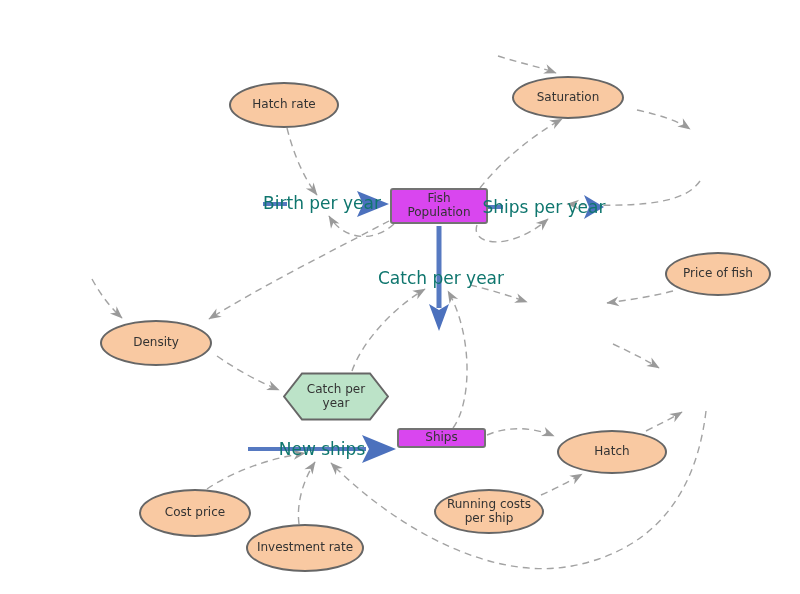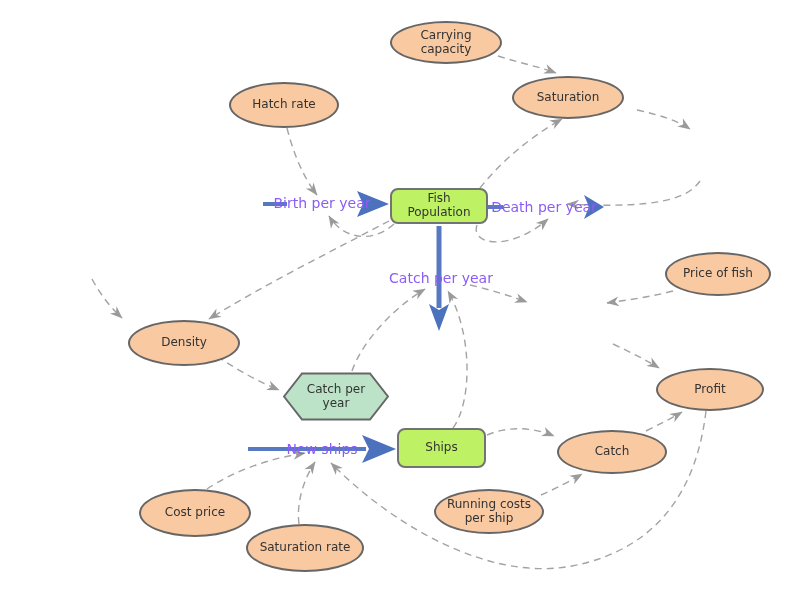--- a/index.html
+++ b/index.html
@@ -14,29 +14,29 @@
   .flow-head{fill:#4c71bd;stroke:none;}
   .node{
     position:absolute;display:flex;align-items:center;justify-content:center;
     text-align:center;font-size:12px;color:#333333;line-height:1.15;
     box-sizing:border-box;
   }
   .ellipse{
     background:#f9c9a2;border:2px solid #666666;border-radius:50%;
   }
   .stock{
-    background:#bef264;border:2px solid #737373;border-radius:8px;
+    background:#d946ef;border:2px solid #737373;border-radius:3px;
   }
   .hex{background:transparent;}
   .hex svg{position:absolute;left:0;top:0;}
   .hex .nlabel{position:relative;z-index:2;}
   .nlabel{padding:0 4px;}
   .flow-label{
     position:absolute;transform:translate(-50%,-50%);white-space:nowrap;
-    color:#8b5cf6;font-size:14px;z-index:5;
+    color:#0f766e;font-size:17px;z-index:5;
   }
 </style>
 </head>
 <body>
 
 <div id="canvas">
 
   <svg id="edge-layer" width="800" height="594" viewBox="0 0 800 594" xmlns="http://www.w3.org/2000/svg">
     <defs>
       <marker id="ah" viewBox="0 0 10 8" refX="9" refY="4" markerWidth="10" markerHeight="8" orient="auto-start-reverse">
@@ -69,76 +69,70 @@
     <path class="flow-line" stroke-width="4" d="M 263,204 L 287,204"></path>
     <polygon class="flow-head" points="357,191 389,204 357,217 363,204"></polygon>
     <path class="flow-line" stroke-width="4" d="M 488,207 L 503,207"></path>
     <polygon class="flow-head" points="584,195 604,207 584,219 589,207"></polygon>
     <path class="flow-line" stroke-width="5" d="M 439,226 L 439,308"></path>
     <polygon class="flow-head" points="429,304 439,310 449,304 439,331"></polygon>
     <path class="flow-line" stroke-width="4" d="M 248,449 L 366,449"></path>
     <polygon class="flow-head" points="362,435 396,449 362,463 369,449"></polygon>
   </svg>
 
-  <div class="node ellipse" style="left:390px;top:21px;width:112px;height:43px">
-    <span class="nlabel">Carrying capacity</span>
-  </div>
 
   <div class="node ellipse" style="left:229px;top:82px;width:110px;height:46px">
     <span class="nlabel">Hatch rate</span>
   </div>
 
   <div class="node ellipse" style="left:512px;top:76px;width:112px;height:43px">
     <span class="nlabel">Saturation</span>
   </div>
 
 
   <div class="node stock" style="left:390px;top:188px;width:98px;height:36px">
     <span class="nlabel">Fish Population</span>
   </div>
 
 
   <div class="node ellipse" style="left:665px;top:252px;width:106px;height:44px">
     <span class="nlabel">Price of fish</span>
   </div>
 
-  <div class="node ellipse" style="left:128px;top:320px;width:112px;height:46px">
+  <div class="node ellipse" style="left:100px;top:320px;width:112px;height:46px">
     <span class="nlabel">Density</span>
   </div>
 
 
-  <div class="node ellipse" style="left:656px;top:368px;width:108px;height:43px">
-    <span class="nlabel">Profit</span>
-  </div>
 
   <div class="node hex" style="left:283px;top:372px;width:106px;height:49px">
     <svg width="106" height="49" viewBox="0 0 106 49">
       <polygon points="1,24.5 19,1.5 87,1.5 105,24.5 87,47.5 19,47.5" fill="#bce3c8" stroke="#666666" stroke-width="2"></polygon>
     </svg>
     <span class="nlabel" style="width:70px">Catch per year</span>
   </div>
 
-  <div class="node stock" style="left:397px;top:428px;width:89px;height:40px">
+  <div class="node stock" style="left:397px;top:428px;width:89px;height:20px">
     <span class="nlabel">Ships</span>
   </div>
 
   <div class="node ellipse" style="left:557px;top:430px;width:110px;height:44px">
-    <span class="nlabel">Catch</span>
+    <span class="nlabel">Hatch</span>
   </div>
 
   <div class="node ellipse" style="left:434px;top:489px;width:110px;height:45px">
     <span class="nlabel" style="padding:0">Running costs per ship</span>
   </div>
 
   <div class="node ellipse" style="left:139px;top:489px;width:112px;height:48px">
     <span class="nlabel">Cost price</span>
   </div>
 
   <div class="node ellipse" style="left:246px;top:524px;width:118px;height:48px">
-    <span class="nlabel">Saturation rate</span>
+    <span class="nlabel">Investment rate</span>
   </div>
 
   <div class="flow-label" style="left:322px;top:203px">Birth per year</div>
-  <div class="flow-label" style="left:544px;top:207px">Death per year</div>
+  <div class="flow-label" style="left:544px;top:207px">Ships per year</div>
   <div class="flow-label" style="left:441px;top:278px">Catch per year</div>
   <div class="flow-label" style="left:322px;top:449px">New ships</div>
 
 </div>
 
 </body></html>

